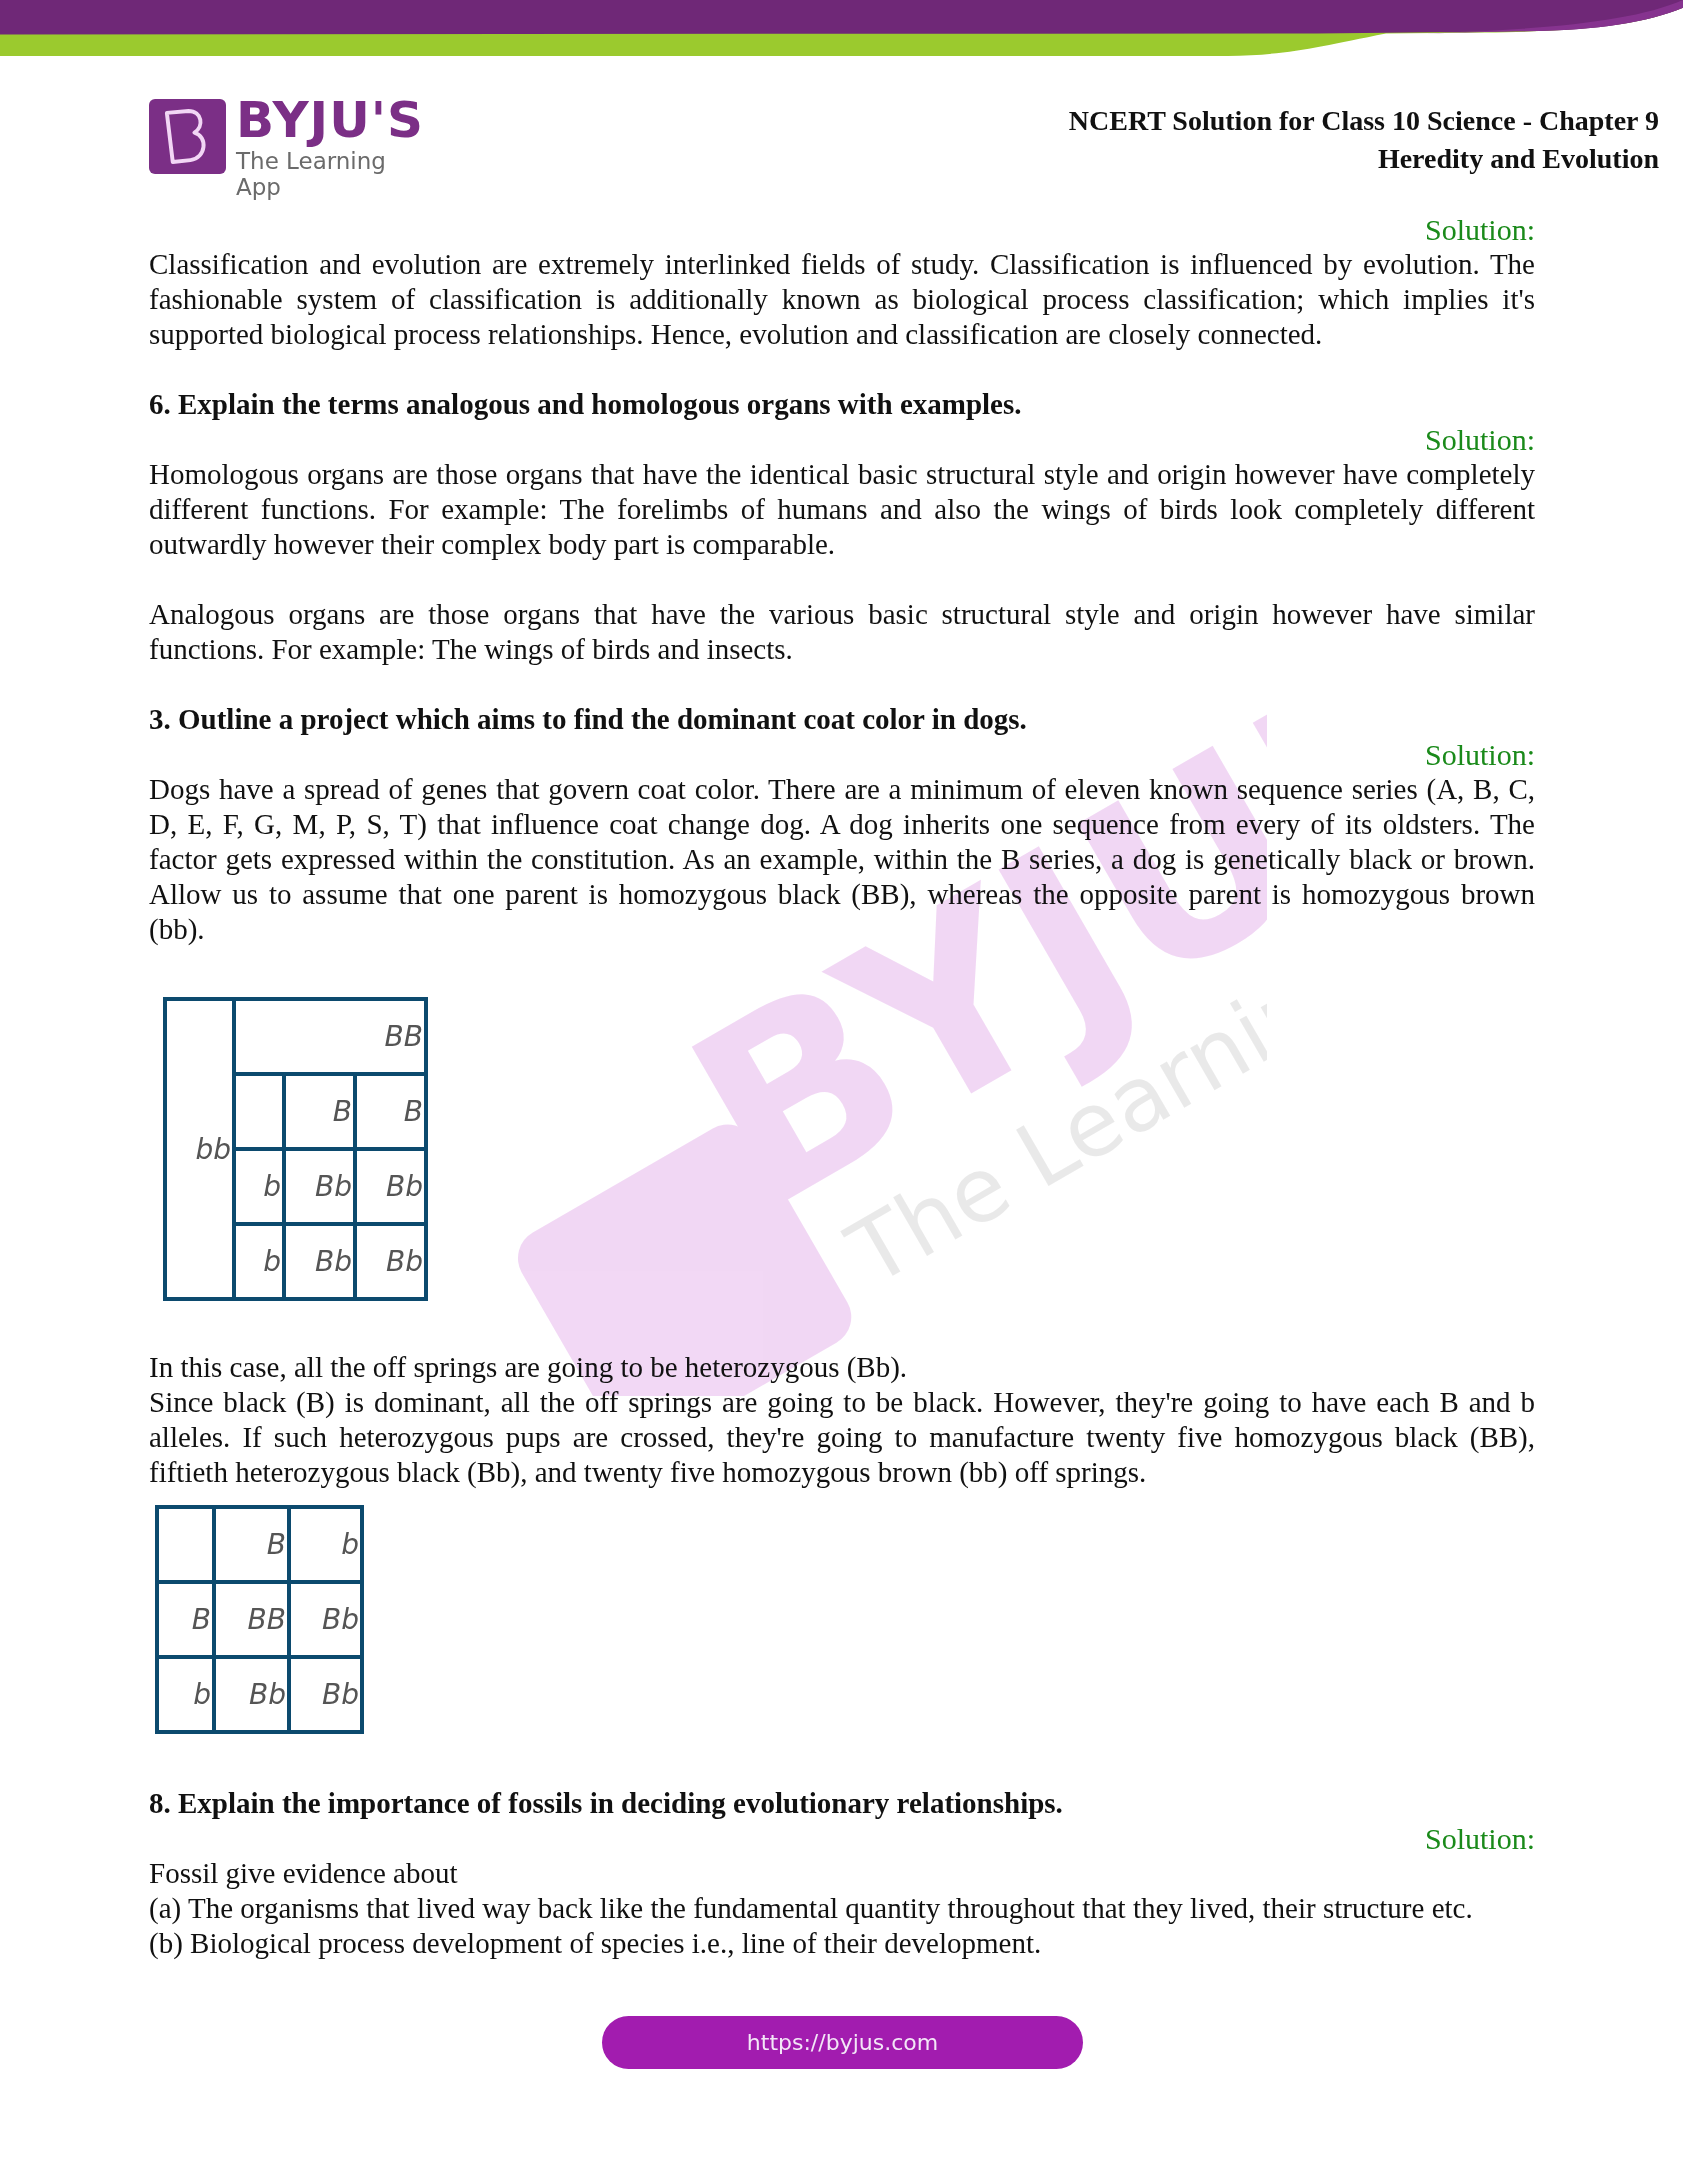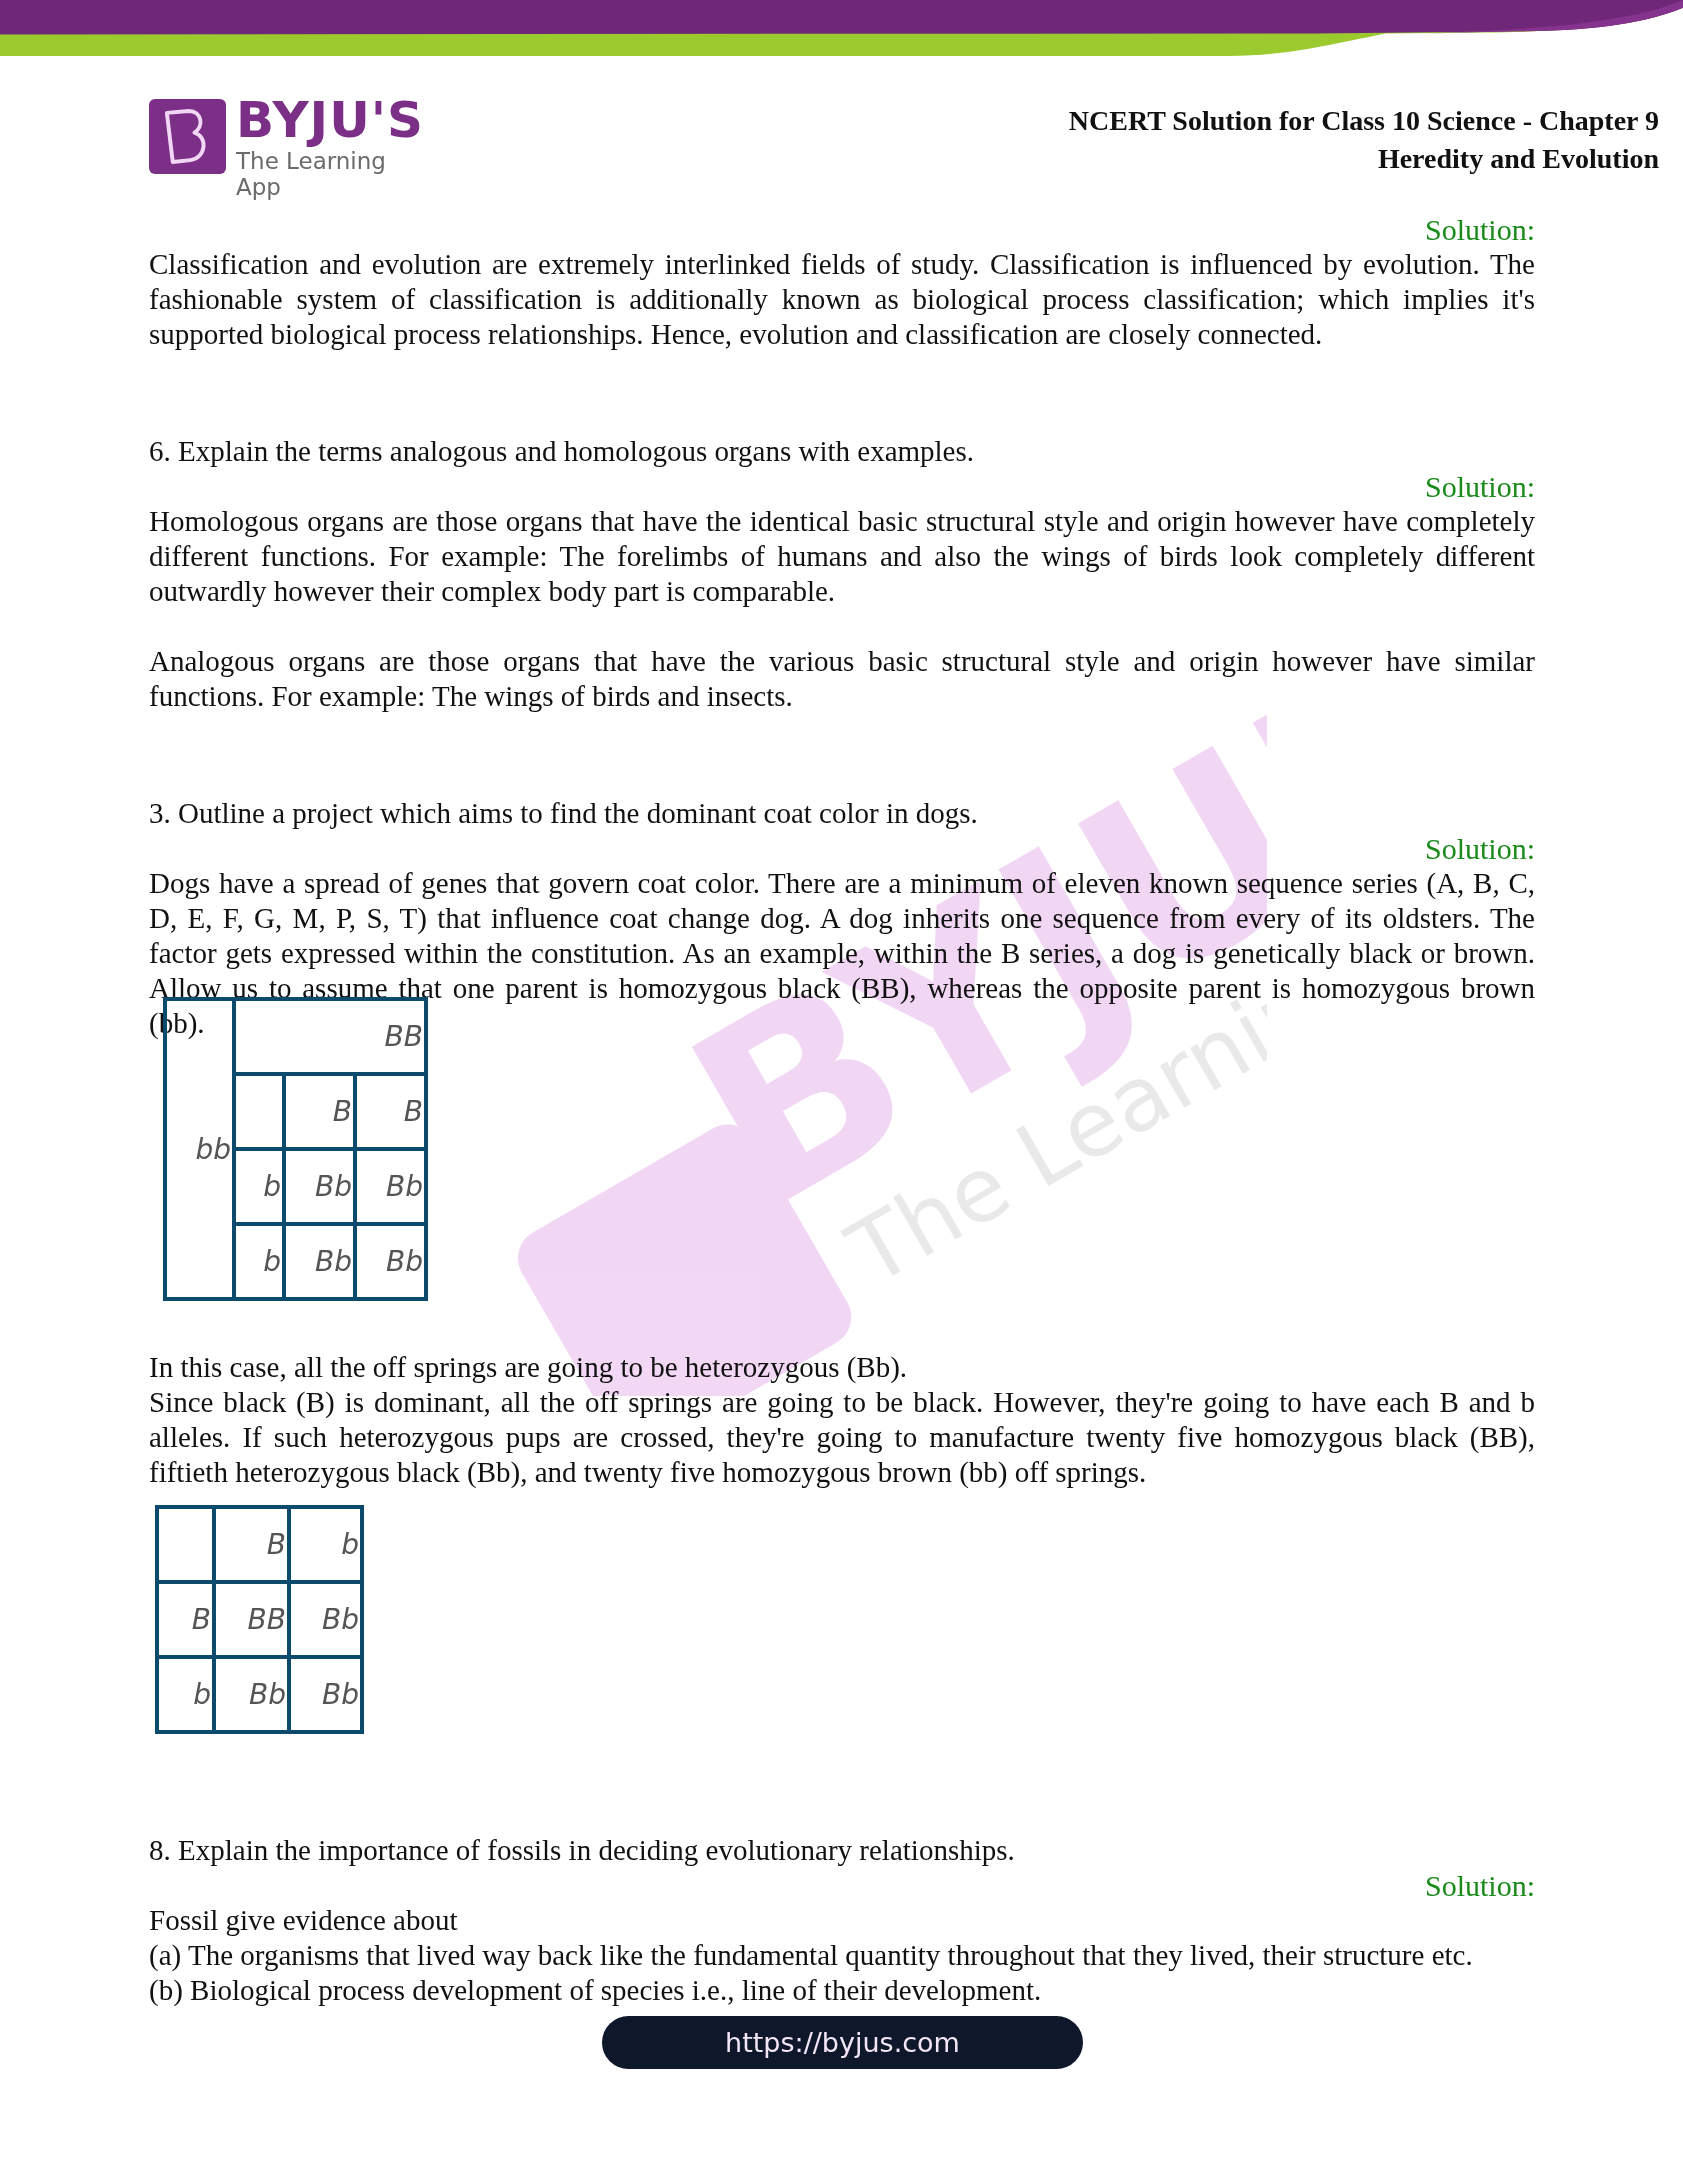--- a/index.html
+++ b/index.html
@@ -28,31 +28,31 @@
   .hdr {
     position:absolute; right:24px; top:102px; text-align:right;
     font-weight:bold; font-size:28px; line-height:38px; color:#111;font-family:Liberation Serif, serif;
   }
   .watermark { position:absolute; left:376px; top:644px; width:891px; height:752px; pointer-events:none; }
   .content {
     position:absolute; left:149px; top:212px; width:1386px;
     font-size:29px; line-height:35px;
   }
   .sol { color:#1a8a1a; font-size:30px;text-align:right; }
-  .q { font-weight:normal;margin-top:47px; }
+  .q { font-weight:bold; }
   p { margin:0; text-align:justify; }
   .gap { height:35px; }
   table.punnett { border-collapse:collapse; font-family:"DejaVu Sans", sans-serif; color:#555; font-size:28px; }
   table.punnett td { border:4px solid #0c4a6e; text-align:right;font-style:italic; }
   .p1 { position:absolute; left:163px; top:997px; }
   .p2 { position:absolute; left:155px; top:1505px; }
   .footer-pill {
     position:absolute; left:602px; top:2016px; width:481px; height:53px;
-    background:#0f172a; border-radius:27px; text-align:center;
-    font-family:"DejaVu Sans", sans-serif; font-size:27px; line-height:53px; color:#f3e6f7;
+    background:#a21caf; border-radius:27px; text-align:center;
+    font-family:"DejaVu Sans", sans-serif; font-size:22px; line-height:53px; color:#f3e6f7;
   }
 </style>
 </head>
 <body>
 
 <svg class="top-band" viewBox="0 0 1700 60" preserveAspectRatio="none">
   <path d="M0 0 H1700 V8 C1660 24 1610 32 1500 33 L1400 34 C1330 48 1300 56 1240 57 L0 57 Z" fill="#9bca2e"></path>
   <path d="M0 0 H1700 V8 C1660 24 1610 32 1520 32 L1330 34 L0 35 Z" fill="#6f2877"></path>
   <path d="M1440 34 C1560 30 1650 22 1700 0 V8 C1660 24 1610 32 1520 32 Z" fill="#86338f"></path>
 </svg>

